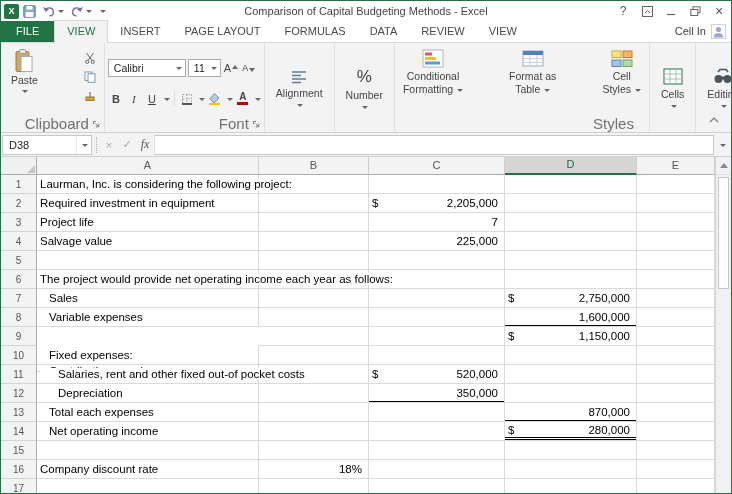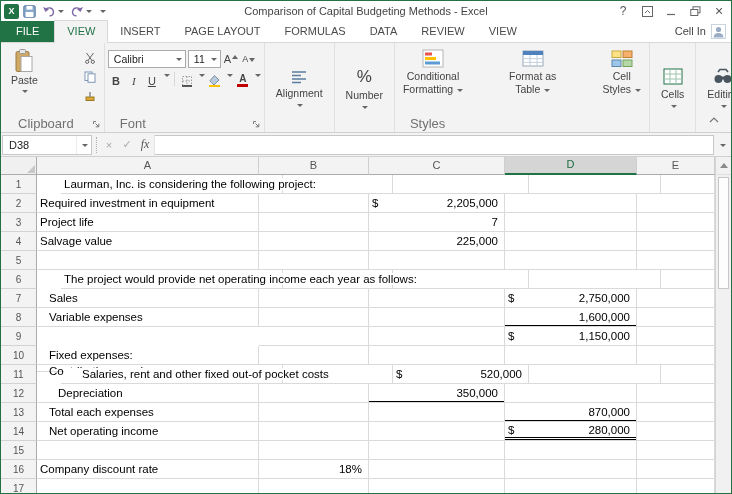--- a/index.html
+++ b/index.html
@@ -26,33 +26,33 @@
   .tab{ height:22px; line-height:22px; padding:0 12px; font-size:11px; color:#4a4a4a; }
   .tab.file{ background:#217346; color:#fff; padding:0 15px; }
   .tab.active{ position:relative; z-index:2; background:#f3f3f3; color:#217346; border:1px solid #d8d8d8;
     border-bottom:none; line-height:21px; margin-bottom:-1px; height:23px; }
   .signin{ margin-left:auto; display:flex; align-items:center; gap:5px; padding-right:5px; font-size:11px; color:#444; height:22px; }
 
   
   .ribbon{ height:90px; background:#f3f3f3; border-bottom:1px solid #d0d0d0; display:flex; position:relative; padding-left:2px; }
   .rgroup{ display:flex; flex-direction:column; border-right:1px solid #e0e0e0; position:relative; padding:2px 3px 0 3px; }
   .rcontent{ flex:1; display:flex; align-items:flex-start;gap:36px; }
-  .rfooter{ height:17px; display:flex; align-items:center; justify-content:flex-start; font-size:13px; color:#717171;
+  .rfooter{ height:17px; display:flex; align-items:center; justify-content:flex-end; font-size:15px; color:#717171;
     position:relative; padding:0 12px; }
   .launcher{ position:absolute; right:0; bottom:3px; }
   .bigbtn{ display:flex; flex-direction:column; align-items:center; justify-content:flex-start; gap:2px;
     padding:4px 5px 2px; font-size:10.5px; color:#444; height:100%; }
   .bigbtn .lbl{ line-height:11px; white-space:nowrap; }
   .lbl2{ display:flex; align-items:center; gap:2px; line-height:11px; white-space:nowrap; }
   .rgroup.collapsed{ justify-content:center; }
   .bigbtn.tall{ justify-content:center; gap:3px; padding:2px 8px; }
   .smallcol{ display:flex; flex-direction:column; gap:4px; padding:5px 2px; }
   .smallbtn{ width:18px; height:15px; display:flex; align-items:center; justify-content:center; }
   .fontcol{ flex-direction:column; gap:4px; padding-top:5px; }
-  .fontrow{ display:flex; align-items:flex-start; gap:2px; }
+  .fontrow{ display:flex; align-items:center; gap:2px;margin-top:9px; }
   .combo{ background:#fff; border:1px solid #ababab; height:18px; display:flex; align-items:center;
     font-size:10.5px; color:#222; padding:0 3px 0 5px; }
   .combo .caret{ margin-left:auto; }
   .combo.family{ width:78px; }
   .combo.size{ width:33px; }
   .tbtn{ min-width:16px; height:17px; display:flex; align-items:center; justify-content:center; font-size:11px; color:#444; }
   .tbtn.b{ font-weight:bold; }
   .tbtn.i{ font-style:italic; font-family:"Liberation Serif",serif; }
   .tbtn.u{ text-decoration:underline; }
   .tbtn.fc{ flex-direction:column; line-height:9px; gap:1px; }
@@ -86,21 +86,21 @@
   .corner{ width:36px; flex:none; background:#f0f0f0; border-right:1px solid #acacac; border-bottom:1px solid #acacac; position:relative; }
   .corner::after{ content:""; position:absolute; right:1px; bottom:1px; border-left:8px solid transparent; border-bottom:8px solid #c8c8c8; }
   .colhdr{ flex:none; background:#f3f3f3; border-right:1px solid #cfcfcf; border-bottom:1px solid #acacac;
     text-align:center; font-size:11px; color:#555; line-height:17px; }
   .colhdr.selected{ background:#d5d5d5; color:#1d6b43; border-bottom:2px solid #217346; line-height:15px; }
   .grow{ display:flex; height:19px; flex:none; }
   .rowhdr{ width:36px; flex:none; background:#f3f3f3; border-right:1px solid #acacac; border-bottom:1px solid #d3d3d3;
     font-size:10px; color:#555; display:flex; align-items:center; justify-content:center; }
   .cell{ flex:none; position:relative; border-right:1px solid #dadada; border-bottom:1px solid #dadada;
     font-size:11.5px; color:#000; }
-  .cell.over{ z-index:5;margin-left:24px; }
+  .cell.over{ z-index:5; }
   .cin{ height:100%; display:flex; align-items:center; padding:0 3px; }
   .cin.spread{ justify-content:space-between; padding-right:6px; }
   .cin.right{ justify-content:flex-end; padding-right:6px; }
   .cin.u1{ border-bottom:1px solid #000; }
   .cin.u2{ border-bottom:3px double #000; }
   .txt{ white-space:nowrap; }
   .txt.ovf{ background:#fff; padding-right:3px; position:relative; }
   .vscroll{ position:absolute; top:0; right:0; width:16px; bottom:0; background:#f1f1f1; border-left:1px solid #d4d4d4;
     display:flex; flex-direction:column; }
   .sbtn{ height:18px; display:flex; align-items:center; justify-content:center; border-bottom:1px solid #e0e0e0; }

